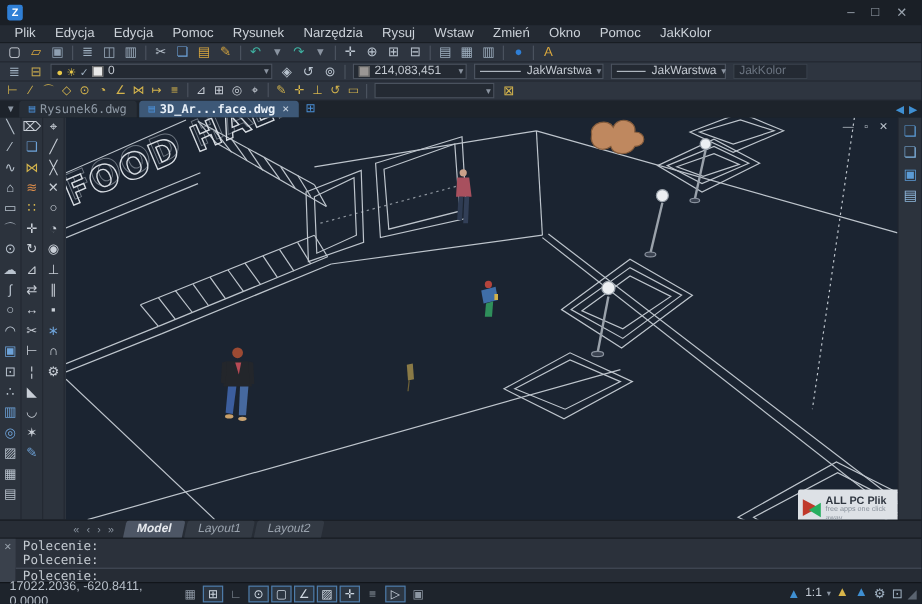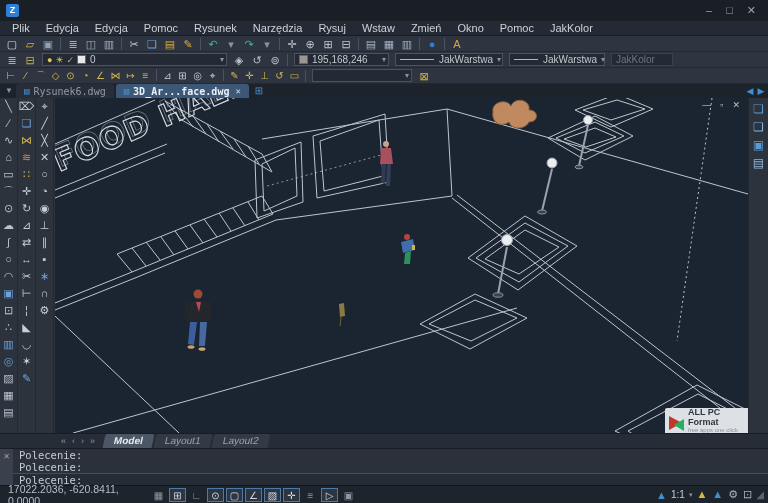--- a/index.html
+++ b/index.html
@@ -164,21 +164,21 @@
       <span class="arrow">▾</span>
     </div>
     <span style="display:flex;">
         <span class="tbi" style="color: rgb(185, 195, 206);">◈</span>
         <span class="tbi" style="color: rgb(185, 195, 206);">↺</span>
         <span class="tbi" style="color: rgb(185, 195, 206);">⊚</span>
       </span>
     <span class="tsep"></span>
     <div class="combo" style="width:95px;">
       <span class="swatch" style="background: rgb(154, 150, 148);"></span>
-      <span>195,168,246</span>
+      <span>214,083,451</span>
       <span class="arrow">▾</span>
     </div>
     <div class="combo" style="width:108px;">
       <span class="line-sample"></span>
       <span>JakWarstwa</span>
       <span class="arrow">▾</span>
     </div>
     <div class="combo" style="width:96px;">
       <span class="line-sample" style="width:24px;"></span>
       <span>JakWarstwa</span>
@@ -443,21 +443,21 @@
           <path d="M286,219 L285,228" stroke="#6f6238"></path>
         </g>
       </svg>
 
       <div class="watermark">
         <div class="wm-logo">
             <i class="t1"></i>
             <i class="t2"></i>
           </div>
         <div class="wm-text">
-          <div class="wm-title">ALL PC Format</div>
+          <div class="wm-title">ALL PC Plik</div>
           <div class="wm-sub">free apps one click away</div>
         </div>
       </div>
     </div>
 
     <div class="dock-right">
         <span style="color: rgb(91, 155, 213);">❏</span>
         <span style="color: rgb(127, 179, 224);">❏</span>
         <span style="color: rgb(91, 155, 213);">▣</span>
         <span style="color: rgb(143, 184, 221);">▤</span>

